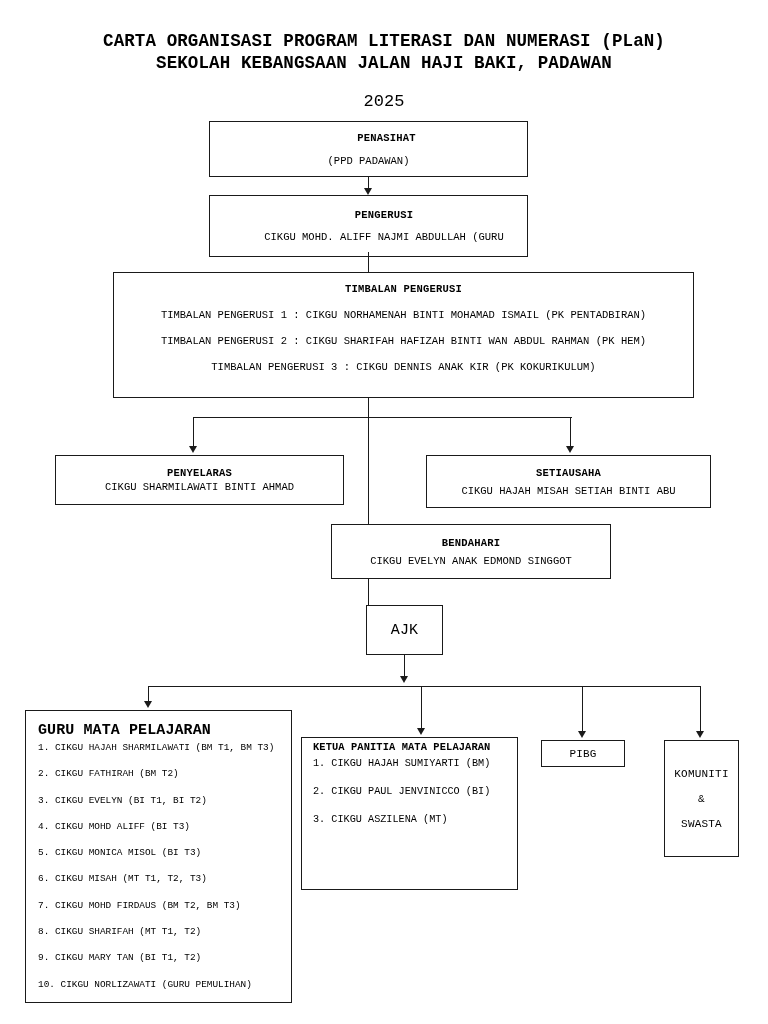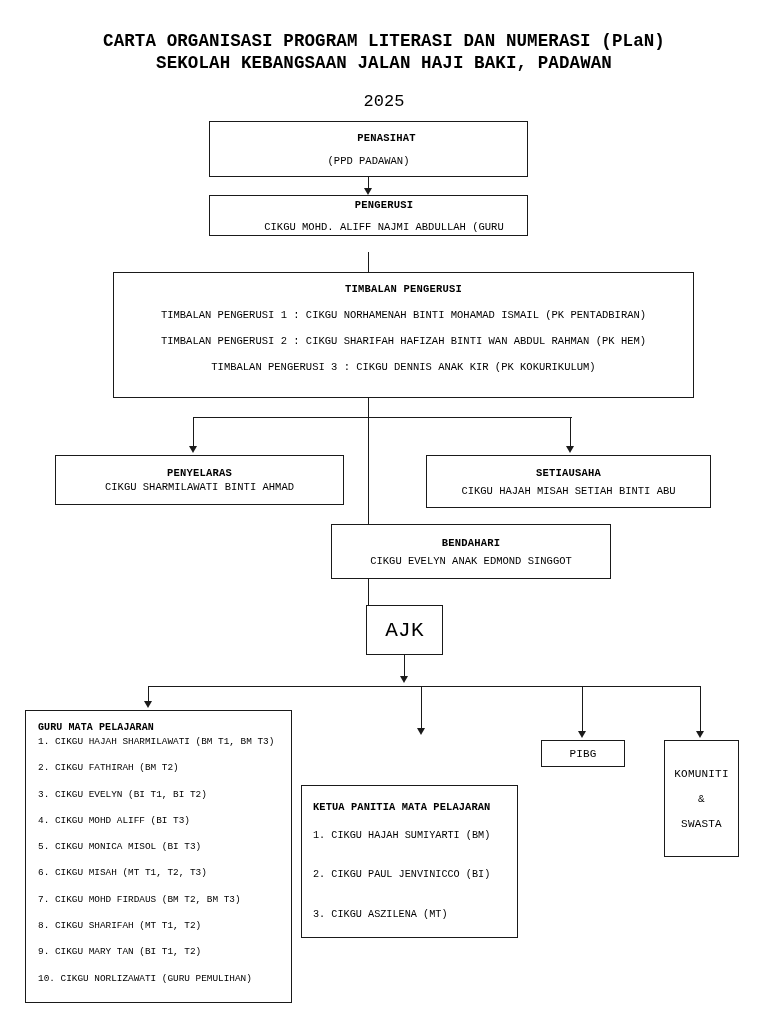--- a/index.html
+++ b/index.html
@@ -65,61 +65,60 @@
     font-size: 10.5px;
     font-weight: normal;
     text-align: center;
     white-space: nowrap;
   }
 
   
   #node-penasihat { left: 209px; top: 121px; width: 319px; height: 56px; }
   #node-penasihat .hdr { margin-bottom: 11px; padding-left: 36px; }
 
-  #node-pengerusi { left: 209px; top: 195px; width: 319px; height: 41px; padding-left: 31px; }
+  #node-pengerusi { left: 209px; top: 195px; width: 319px; height: 62px; padding-left: 31px; }
   #node-pengerusi .hdr { margin-bottom: 10px; }
 
   #node-timbalan { left: 113px; top: 272px; width: 581px; height: 126px;
                    justify-content: flex-start; padding-top: 10px; }
   #node-timbalan .hdr { margin-bottom: 14px; }
   #node-timbalan .sub { margin-bottom: 14px; }
 
   #node-penyelaras { left: 55px; top: 455px; width: 289px; height: 50px; }
   #node-penyelaras .hdr { margin-bottom: 2px; }
 
   #node-setiausaha { left: 426px; top: 455px; width: 285px; height: 53px; }
   #node-setiausaha .hdr { margin-bottom: 6px; }
 
   #node-bendahari { left: 331px; top: 524px; width: 280px; height: 55px; }
   #node-bendahari .hdr { margin-bottom: 6px; }
 
   #node-ajk { left: 366px; top: 605px; width: 77px; height: 50px; }
-  #node-ajk .hdr { font-size: 21px; font-weight: normal; }
+  #node-ajk .hdr { font-size: 15px; font-weight: normal; }
 
   
   #node-guru {
     left: 25px; top: 710px; width: 267px; height: 293px;
     align-items: flex-start; justify-content: flex-start;
     padding: 11px 0 0 12px;
   }
   #node-guru .list-title {
-    font-size: 10px; font-weight: bold; letter-spacing: 0.1px;
+    font-size: 15px; font-weight: bold; letter-spacing: 0.1px;
     margin-bottom: 4px; white-space: nowrap;
   }
   #node-guru .li {
     font-size: 9.4px; line-height: 10px; margin-bottom: 16.3px;
     white-space: nowrap;
   }
   #node-guru .li:first-of-type { margin-top: 1px; }
 
   #node-ketua {
     left: 301px; top: 737px; width: 217px; height: 153px;
-    align-items: flex-start; justify-content: space-between;
-    padding: 15px 0 0 11px;
-    margin-top: 48px;
+    align-items: flex-start; justify-content: flex-start;
+    padding: 3px 0 0 11px;
   }
   #node-ketua .list-title {
     font-size: 10.4px; font-weight: bold; letter-spacing: 0.1px;
     margin-bottom: 5px; white-space: nowrap;
   }
   #node-ketua .li {
     font-size: 10.2px; line-height: 11px; margin-bottom: 17px;
     white-space: nowrap;
   }
 

